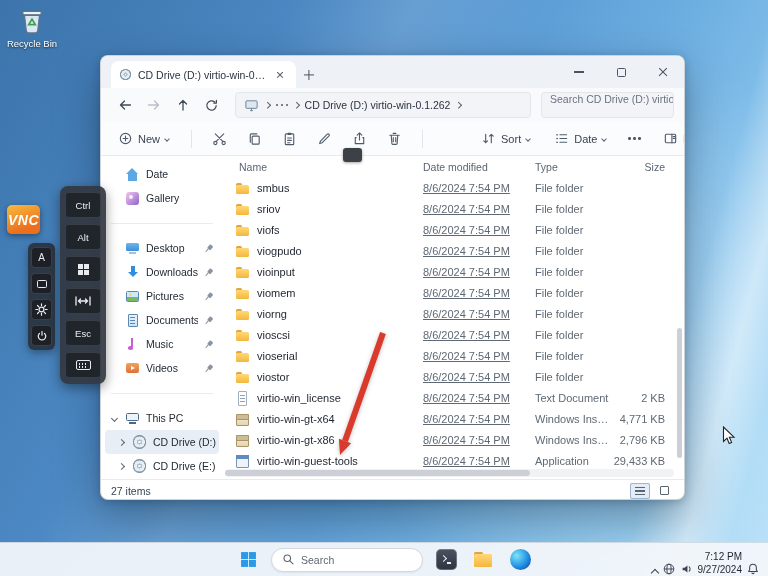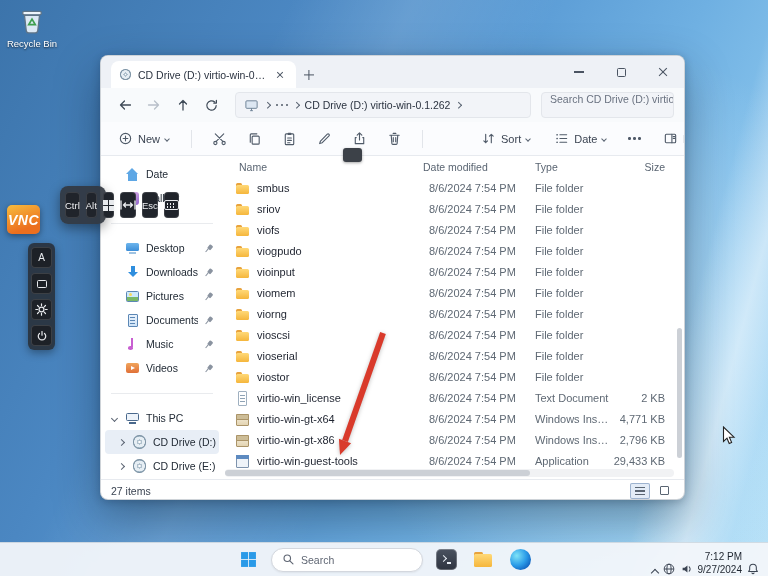--- a/index.html
+++ b/index.html
@@ -20,21 +20,21 @@
   .vnc-logo{position:absolute;left:7px;top:205px;width:33px;height:29px;border-radius:5px;z-index:6;
     background:linear-gradient(160deg,#f7bc3d,#ec6f1e 75%);display:flex;align-items:center;justify-content:center;
     box-shadow:0 2px 6px rgba(0,0,0,.4);}
   .vnc-logo span{font-size:14px;font-weight:bold;font-style:italic;color:#fff;letter-spacing:.5px;}
   .vnc-minibar{position:absolute;left:28px;top:243px;width:27px;padding:4px 3px;background:rgba(40,45,54,.88);
     border-radius:6px;display:flex;flex-direction:column;gap:5px;z-index:6;box-shadow:0 3px 8px rgba(0,0,0,.35);}
   .vnc-mini-btn{width:21px;height:21px;border-radius:4px;background:#1d2127;box-shadow:inset 0 0 0 1px rgba(255,255,255,.14);
     display:flex;align-items:center;justify-content:center;color:#e8eaed;font-size:10px;}
   .mini-window-icon{width:10px;height:8px;border:1.3px solid #e8eaed;border-radius:1.5px;}
   .vnc-keys{position:absolute;left:60px;top:186px;width:46px;padding:6px 5px;background:rgba(50,55,64,.92);
-    border-radius:8px;display:flex;flex-direction:row;gap:6px;z-index:6;box-shadow:0 4px 12px rgba(0,0,0,.4);}
+    border-radius:8px;display:flex;flex-direction:column;gap:6px;z-index:6;box-shadow:0 4px 12px rgba(0,0,0,.4);}
   .vnc-key{height:26px;border-radius:4px;background:#20242b;box-shadow:inset 0 0 0 1px rgba(255,255,255,.12);
     display:flex;align-items:center;justify-content:center;color:#eceef1;font-size:9.5px;}
   .winlogo-icon{width:11px;height:11px;position:relative;display:inline-block;}
   .winlogo-icon::before{content:'';position:absolute;width:5px;height:5px;background:#e8eaed;left:0;top:0;
     box-shadow:6px 0 0 #e8eaed,0 6px 0 #e8eaed,6px 6px 0 #e8eaed;}
   .kbd-icon{width:15px;height:10px;border:1.2px solid #e8eaed;border-radius:2px;position:relative;display:inline-block;}
   .kbd-icon::before{content:'';position:absolute;left:2px;top:2px;width:1.5px;height:1.5px;background:#e8eaed;
     box-shadow:3px 0 0 #e8eaed,6px 0 0 #e8eaed,0 3px 0 #e8eaed,3px 3px 0 #e8eaed,6px 3px 0 #e8eaed;}
 
   
@@ -135,21 +135,21 @@
   .side-div::after{content:'';position:absolute;left:10px;right:10px;top:50%;height:1px;background:#e9ebee;}
 
   .filearea{flex:1;position:relative;font-size:11px;}
   .listhead{height:22px;position:relative;color:#5a6572;font-size:10.5px;}
   .listhead span{position:absolute;top:0;line-height:22px;white-space:nowrap;}
   .h-name{left:16px;}  .h-date{left:200px;}  .h-type{left:312px;}  .h-size{left:388px;width:54px;text-align:right;}
   .row{position:relative;height:21px;}
   .cell{position:absolute;top:0;line-height:21px;white-space:nowrap;overflow:hidden;text-overflow:ellipsis;}
   .c-icon{left:12px;top:3px;width:15px;height:15px;line-height:normal;}
   .c-name{left:34px;width:160px;color:#1f2430;}
-  .c-date{left:206px;width:108px;color:#5f6974;}
+  .c-date{left:200px;width:108px;color:#5f6974;text-decoration:underline;}
   .c-type{left:312px;width:74px;color:#5f6974;}
   .c-size{left:386px;width:56px;text-align:right;color:#5f6974;}
   .vscroll{position:absolute;top:22px;bottom:12px;right:1px;width:7px;}
   .vthumb{position:absolute;left:1px;right:1px;top:52%;height:45%;background:#ccd0d6;border-radius:3px;}
   .hscroll{position:absolute;left:2px;right:10px;bottom:2px;height:8px;background:#f1f2f4;border-radius:4px;}
   .hthumb{position:absolute;left:0;width:68%;top:1px;bottom:1px;background:#ccd0d6;border-radius:3px;}
 
   .statusbar{height:22px;border-top:1px solid #e7eaef;display:flex;align-items:center;padding:0 10px;font-size:10.5px;color:#3b4452;}
   .viewtoggles{margin-left:auto;display:flex;align-items:center;}
   .vt{width:20px;height:16px;border-radius:2px;display:flex;align-items:center;justify-content:center;margin-left:4px;}

